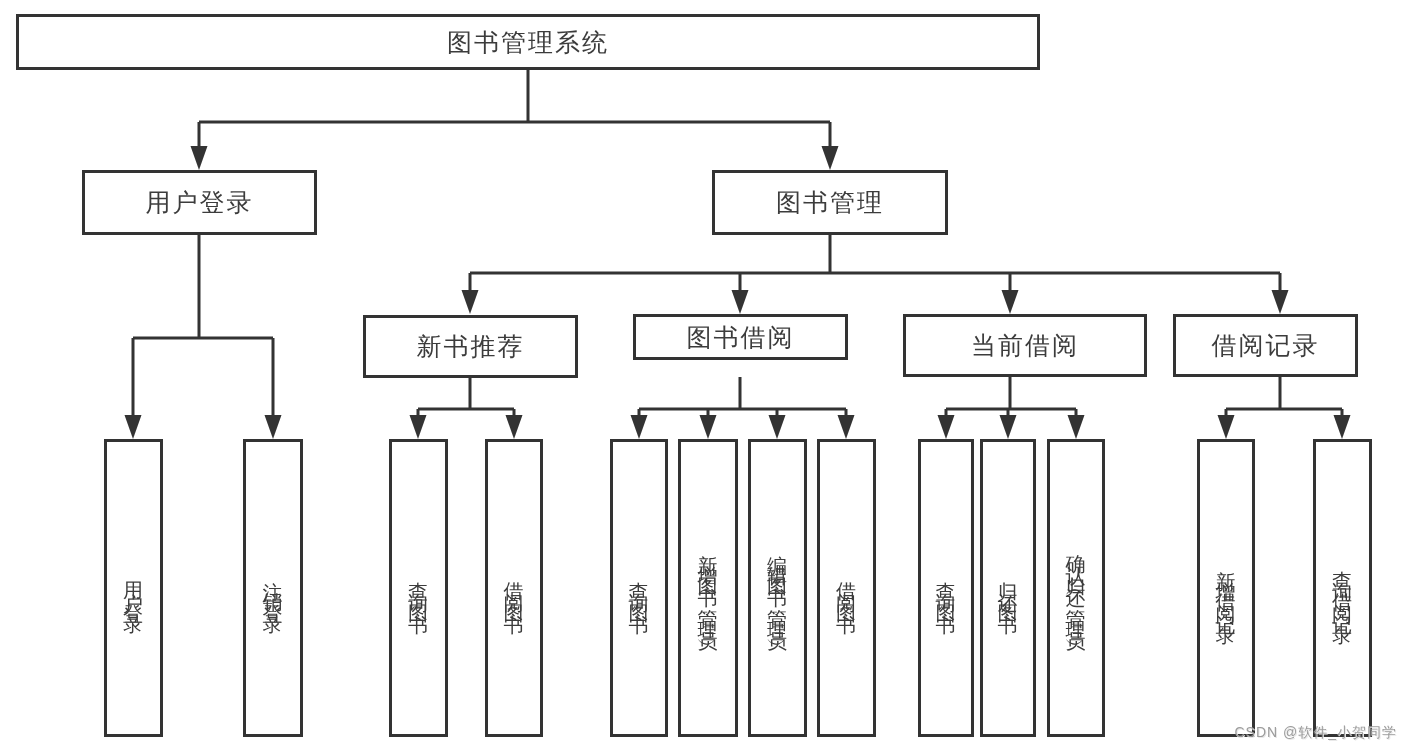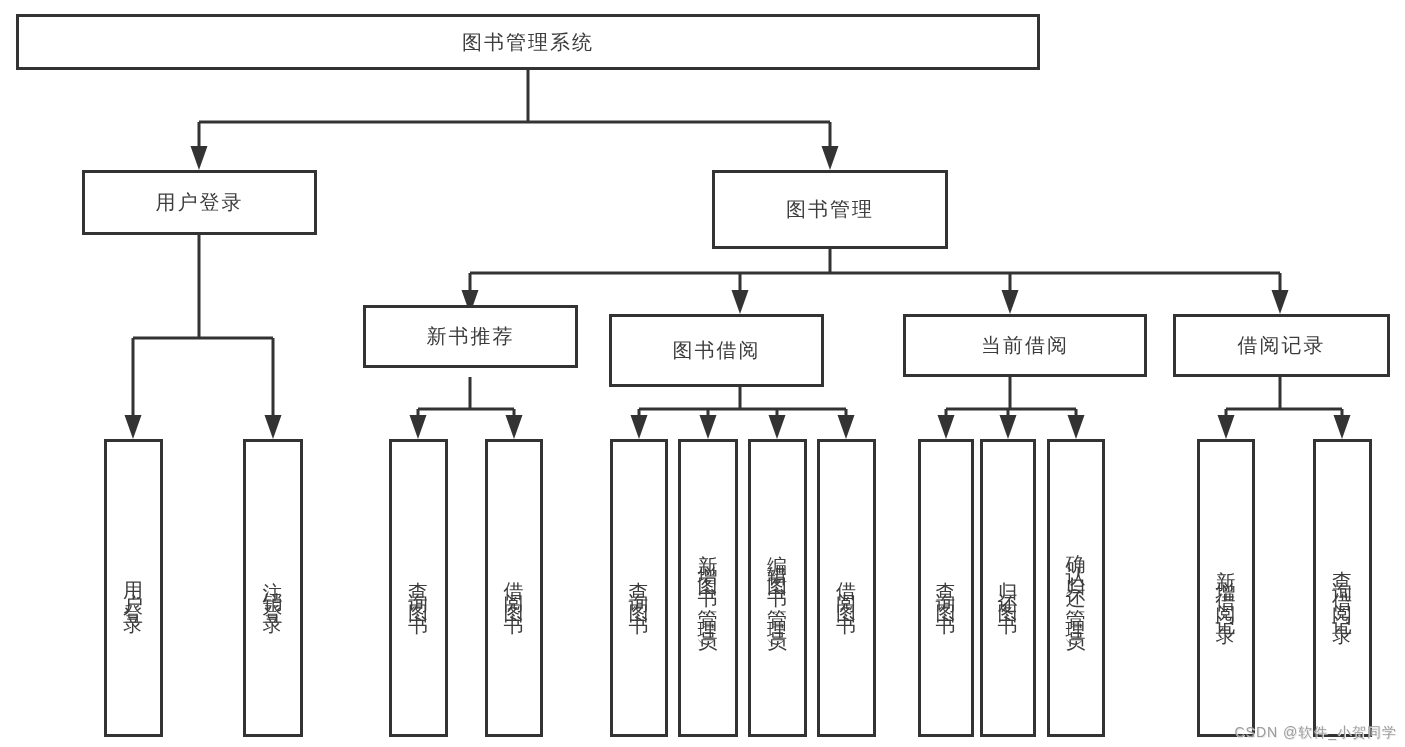--- a/index.html
+++ b/index.html
@@ -15,21 +15,21 @@
     color:var(--text);
   }
   .wires{position:absolute;left:0;top:0;pointer-events:none;}
   .wires path{stroke:var(--line);stroke-width:3;fill:none;}
   .wires polygon{fill:var(--line);stroke:none;}
   .node{
     position:absolute;box-sizing:border-box;border:3px solid var(--line);
     background:var(--bg);display:flex;align-items:center;justify-content:center;
   }
   .node .lbl{
-    font-size:20px;letter-spacing:2px;color:var(--text);white-space:nowrap;
+    font-size:25px;letter-spacing:2px;color:var(--text);white-space:nowrap;
   }
   .node.v .lbl{
     writing-mode:vertical-lr;text-orientation:mixed;line-height:1;
     letter-spacing:11px;font-size:20px;
   }
   .watermark{
     position:absolute;right:8px;bottom:5px;font-size:14px;color:var(--watermark);
     letter-spacing:1px;text-shadow:1px 1px 0 #e8e8e8;white-space:nowrap;
   }
 </style>
@@ -74,34 +74,34 @@
     <polygon points="1333.5,415 1350.5,415 1342,439"></polygon>
   </svg>
 
   <div class="node h" style="left:16px;top:14px;width:1024px;height:56px">
     <span class="lbl">图书管理系统</span>
   </div>
 
   <div class="node h" style="left:82px;top:170px;width:235px;height:65px">
     <span class="lbl">用户登录</span>
   </div>
-  <div class="node h" style="left:712px;top:170px;width:236px;height:79px">
+  <div class="node h" style="left:712px;top:170px;width:236px;height:65px">
     <span class="lbl">图书管理</span>
   </div>
 
-  <div class="node h" style="left:363px;top:305px;width:215px;height:63px">
+  <div class="node h" style="left:363px;top:315px;width:215px;height:63px">
     <span class="lbl">新书推荐</span>
   </div>
-  <div class="node h" style="left:609px;top:314px;width:215px;height:73px">
+  <div class="node h" style="left:633px;top:314px;width:215px;height:46px">
     <span class="lbl">图书借阅</span>
   </div>
   <div class="node h" style="left:903px;top:314px;width:244px;height:63px">
     <span class="lbl">当前借阅</span>
   </div>
-  <div class="node h" style="left:1173px;top:314px;width:217px;height:63px">
+  <div class="node h" style="left:1173px;top:314px;width:185px;height:63px">
     <span class="lbl">借阅记录</span>
   </div>
 
   <div class="node v" style="left:104px;top:439px;width:59px;height:298px">
     <span class="lbl">用户登录</span>
   </div>
   <div class="node v" style="left:243px;top:439px;width:60px;height:298px">
     <span class="lbl">注销登录</span>
   </div>
 

